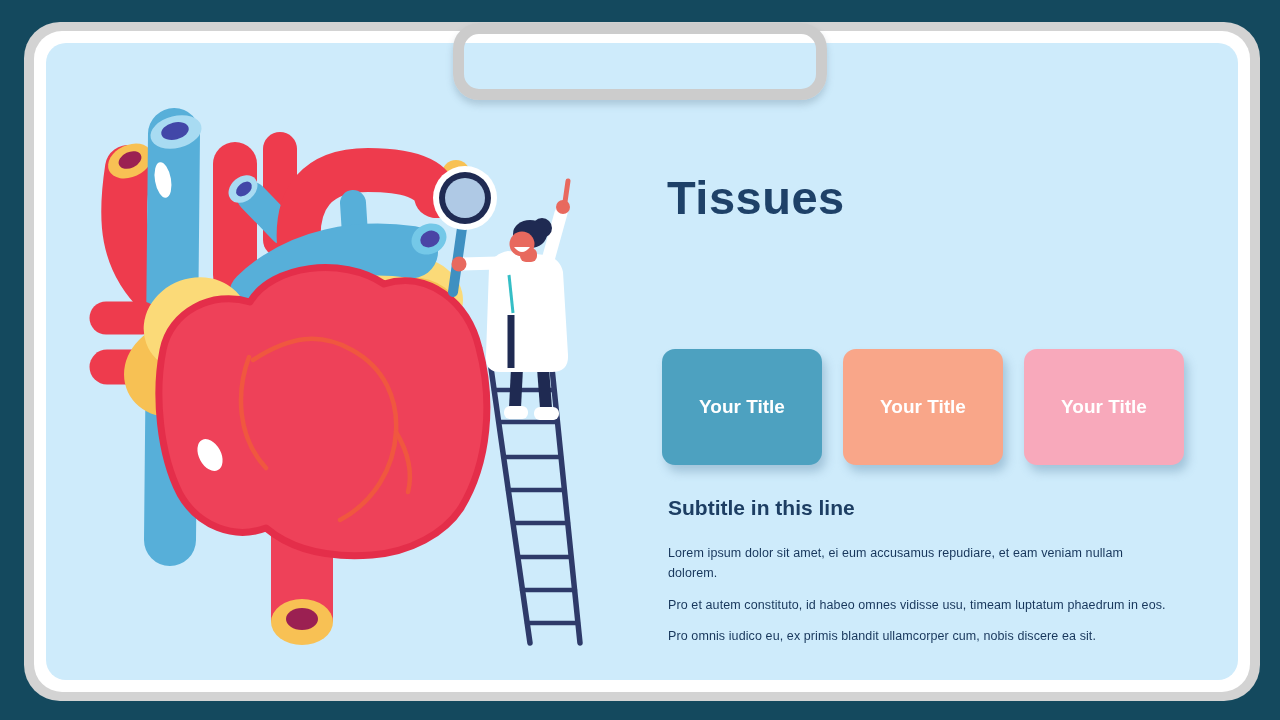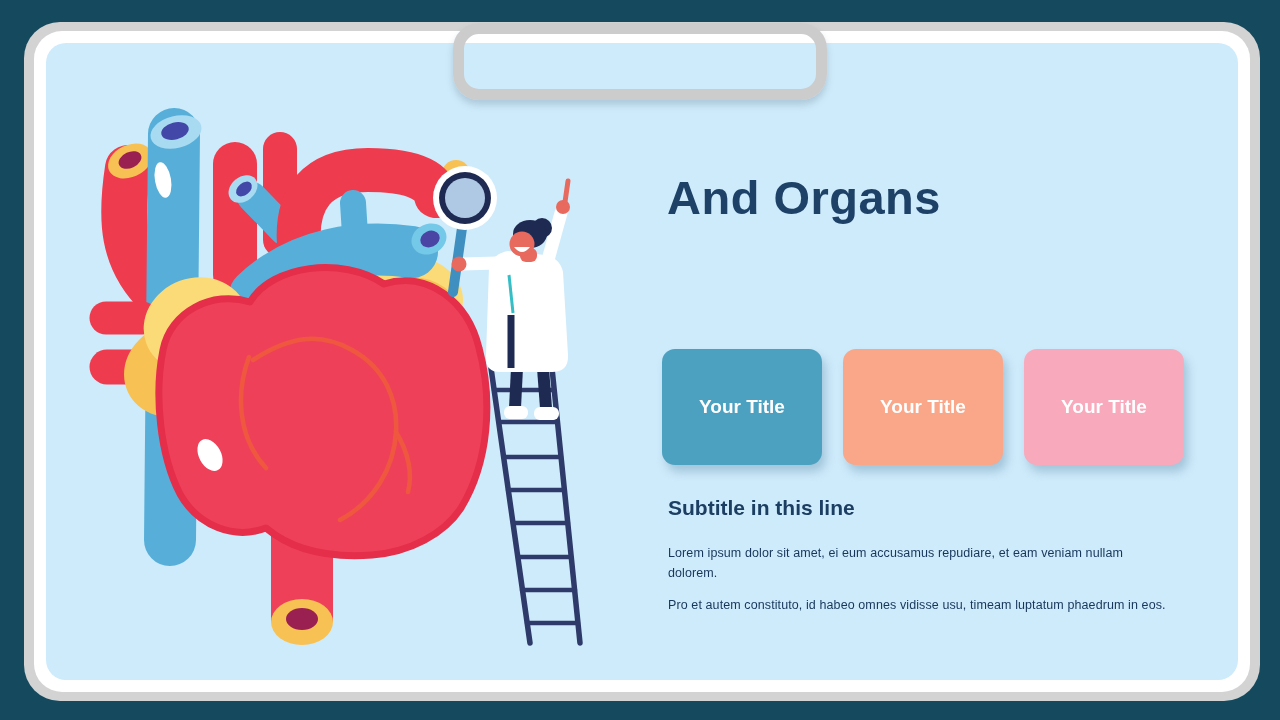--- a/index.html
+++ b/index.html
@@ -158,29 +158,30 @@
         <line x1="392" y1="128" x2="383" y2="192" stroke="#3F90C1" stroke-width="10" stroke-linecap="round"></line>
         <circle cx="395" cy="98" r="32" fill="#FFFFFF"></circle>
         <circle cx="395" cy="98" r="26" fill="#1F2A52"></circle>
         <circle cx="395" cy="98" r="20" fill="#AFC9E5"></circle>
         <circle cx="389" cy="164" r="7.5" fill="#E8695E"></circle>
       </g>
     </g>
   </svg>
 
   <h1 class="page-title" style="color: rgb(30, 65, 104);">
-    <span>And Organs</span>
+    <span>Tissues</span>
   </h1>
 
   <div class="btn-row">
     <button class="btn" style="background-color: rgb(77, 161, 192);">Your Title</button>
     <button class="btn" style="background-color: rgb(249, 166, 137);">Your Title</button>
     <button class="btn" style="background-color: rgb(248, 169, 187);">Your Title</button>
   </div>
 
   <h2 class="subtitle" style="color: rgb(29, 62, 99); text-align: center;">Subtitle in this line</h2>
 
   <div class="body-text" style="color: rgb(23, 54, 91);">
     <p>Lorem ipsum dolor sit amet, ei eum accusamus repudiare, et eam veniam nullam dolorem.</p>
     <p>Pro et  autem  constituto, id habeo omnes  vidisse usu, timeam  luptatum  phaedrum  in eos.</p>
+    <p>Pro omnis iudico eu, ex primis blandit ullamcorper cum, nobis discere ea sit.</p>
   </div>
 
 </div>
 
 </body></html>

